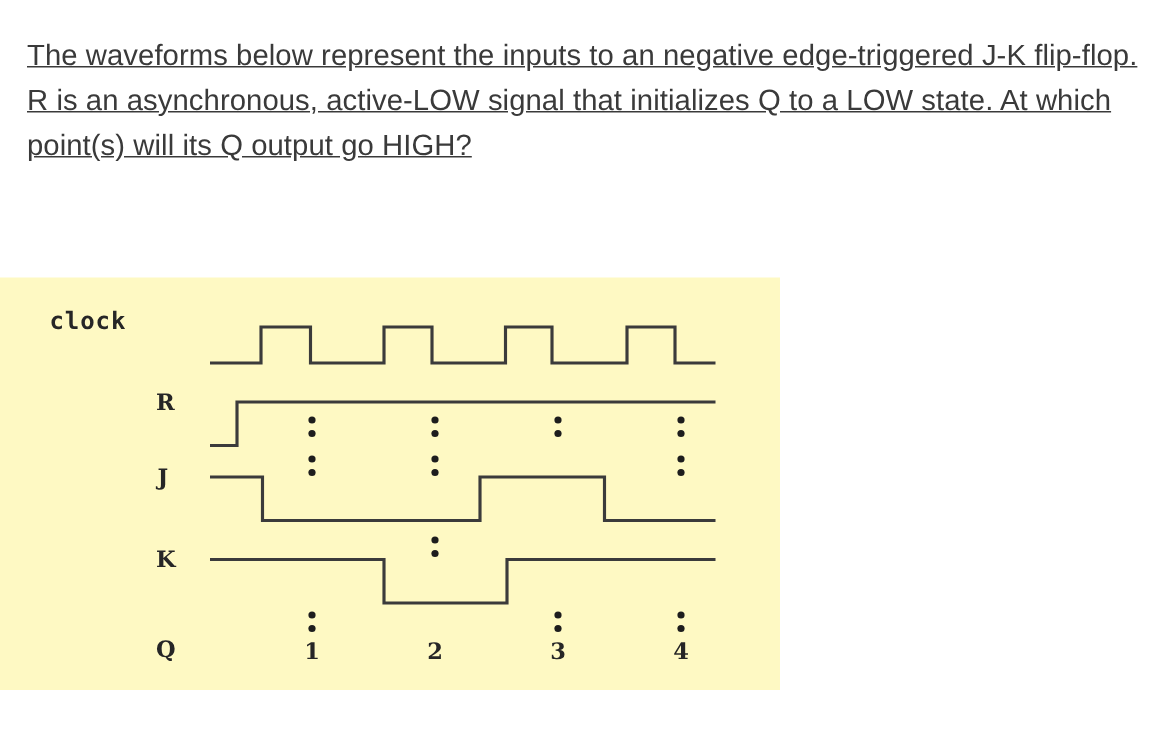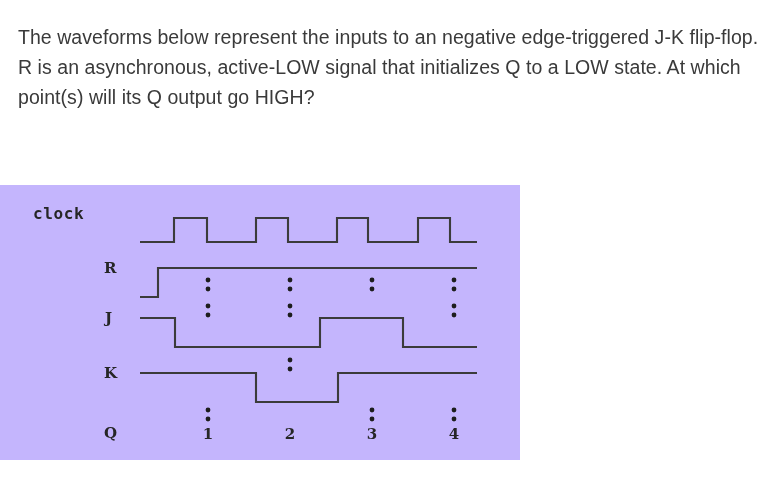--- a/index.html
+++ b/index.html
@@ -22,30 +22,31 @@
     left: 18px;
     top: 22px;
     width: 750px;
     font-size: 19.5px;
     line-height: 30px;
     color: #3a3a3a;
     letter-spacing: 0.05px;
   }
   #question-text p {
     margin: 0;
+    text-decoration: underline;
   }
 
   
   #waveform-figure {
     position: absolute;
     left: 0px;
     top: 185px;
     width: 520px;
     height: 275px;
-    background: #c4b5fd;
+    background: #fef9c3;
   }
   #waveform-figure svg {
     display: block;
   }
 
   .wf-label {
     font-family: "DejaVu Serif", "Liberation Serif", serif;
     font-weight: bold;
     font-size: 15px;
     fill: #262626;

